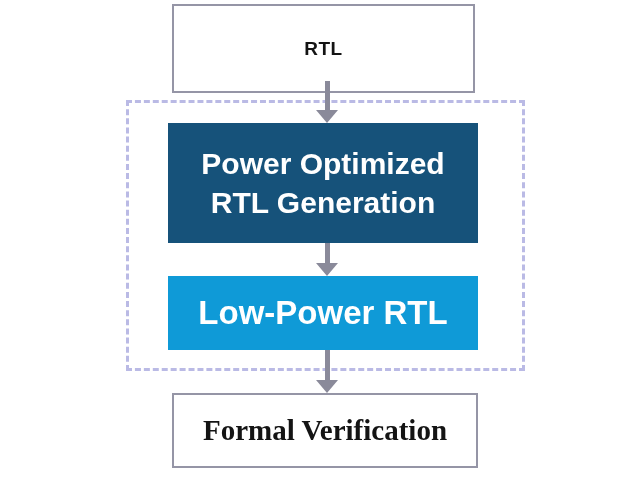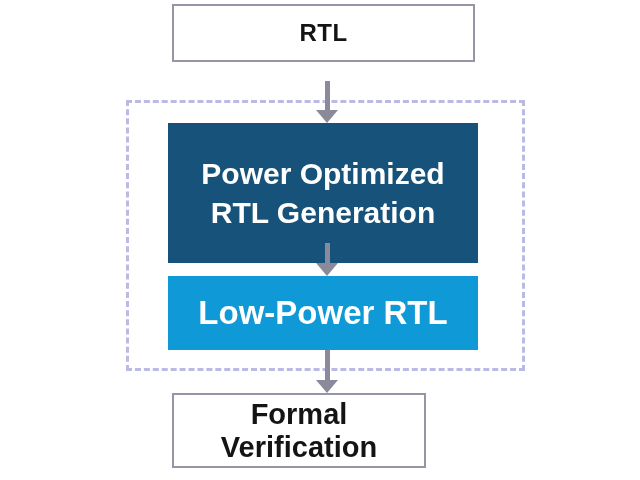--- a/index.html
+++ b/index.html
@@ -25,52 +25,53 @@
     box-sizing: border-box;
     font-weight: bold;
   }
   .box.plain {
     background: #ffffff;
     border: 2px solid #9595a6;
     color: #141414;
   }
   .rtl-box {
     left: 172px; top: 4px;
-    width: 303px; height: 58px;
-    font-size: 24px;
+    width: 303px; height: 89px;
+    font-size: 19px;
     letter-spacing: 0.5px;
   }
   .dashed-group {
     position: absolute;
     left: 126px; top: 100px;
     width: 399px; height: 271px;
     border: 3px dashed #babae5;
     box-sizing: border-box;
     background: transparent;
   }
   .power-box {
     left: 168px; top: 123px;
-    width: 310px; height: 140px;
+    width: 310px; height: 120px;
     background: #16527a;
     color: #ffffff;
     font-size: 30px;
     line-height: 39px;
   }
   .lowpower-box {
     left: 168px; top: 276px;
     width: 310px; height: 74px;
     background: #0f9ad7;
     color: #ffffff;
     font-size: 33px;
     text-align: right;
   }
   .formal-box {
     left: 172px; top: 393px;
-    width: 254px; height: 75px;
+    width: 306px; height: 75px;
     font-size: 29px;
+    font-family: Liberation Serif, serif;
   }
   .arrow {
     position: absolute;
     left: 316px;
     width: 22px;
     display: flex;
     flex-direction: column;
     align-items: center;
   }
   .arrow .shaft {

